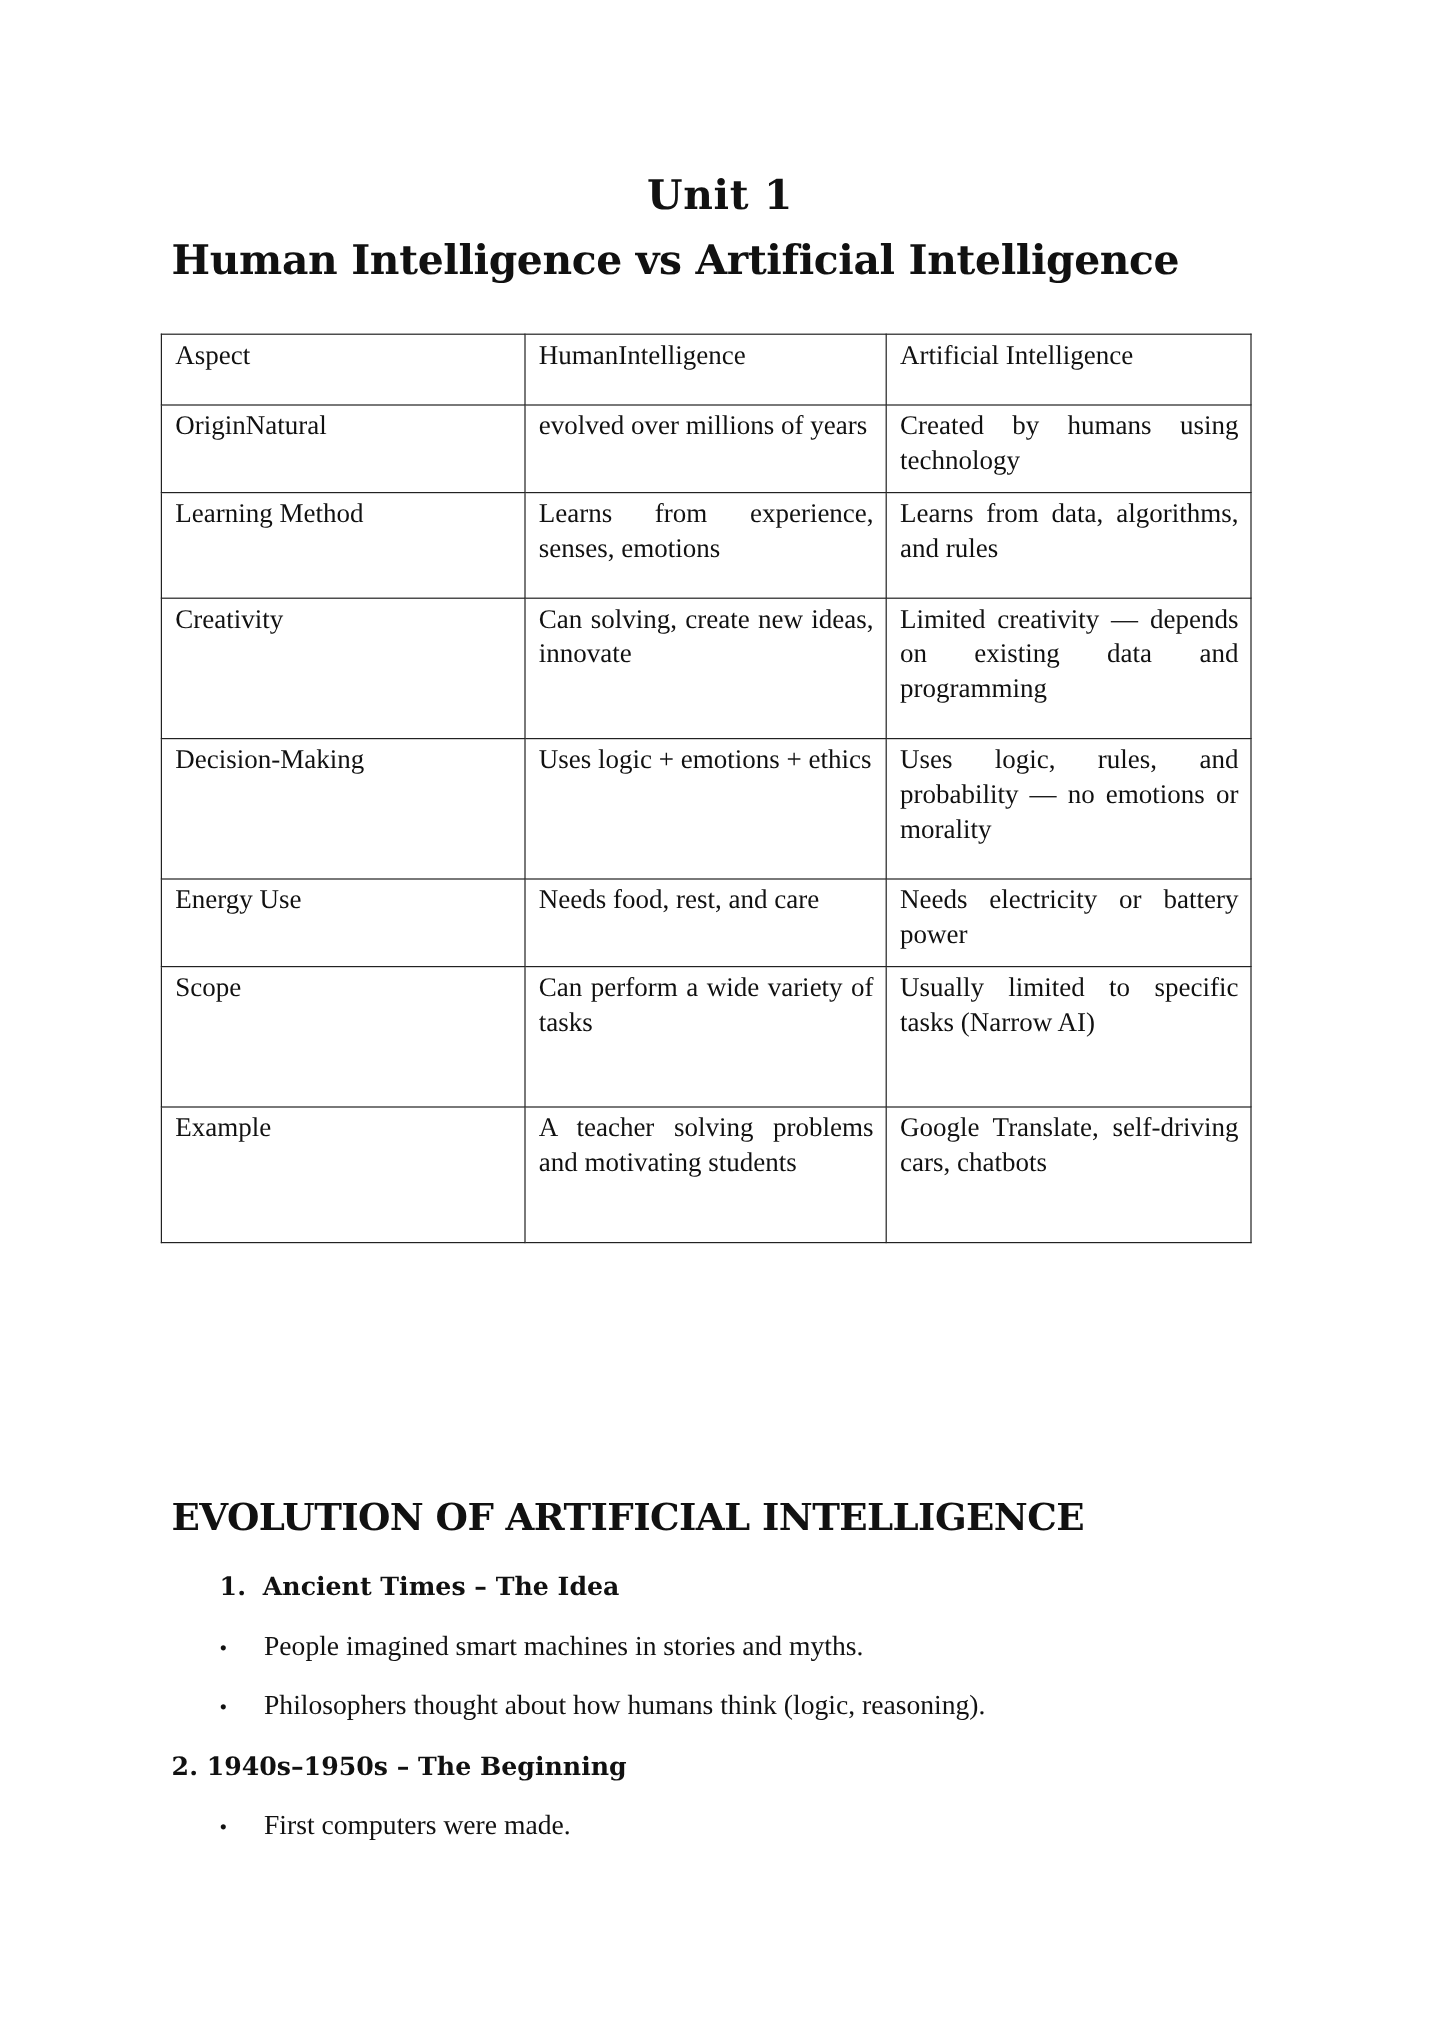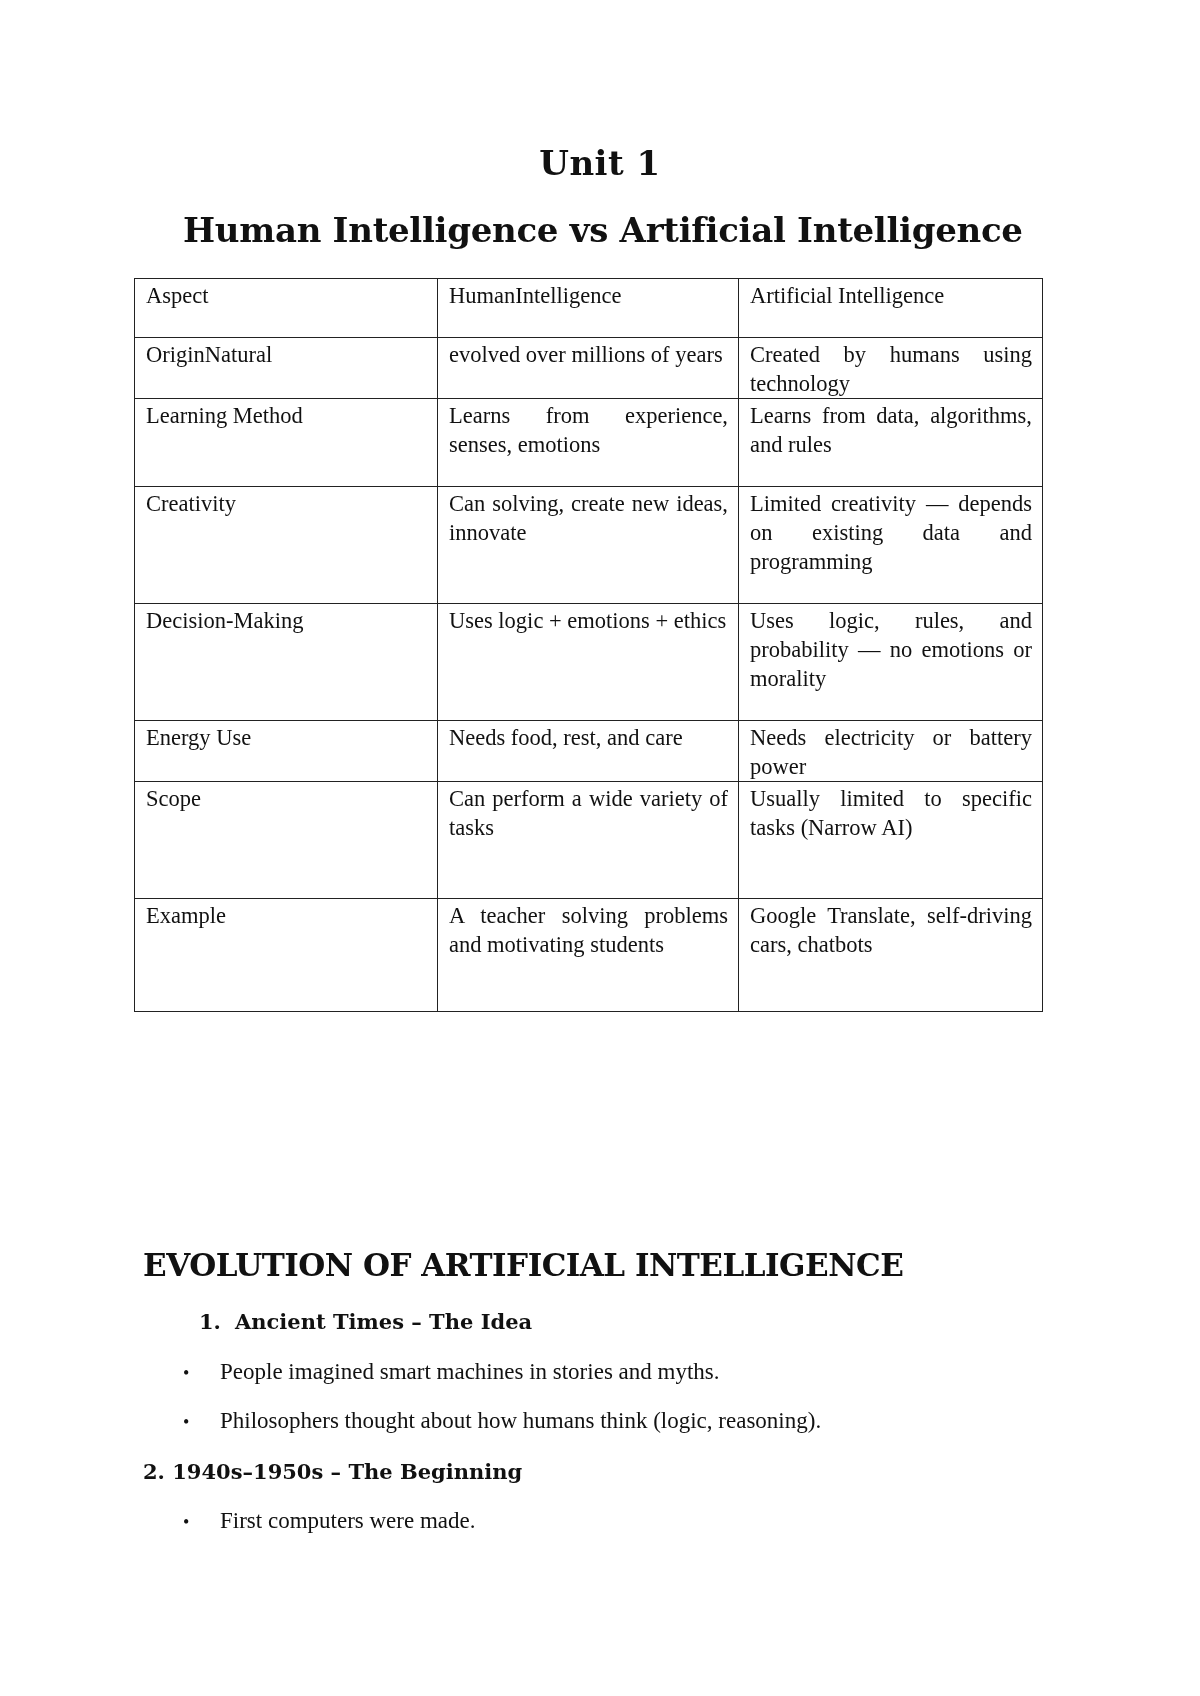--- a/index.html
+++ b/index.html
@@ -7,44 +7,43 @@
       width: 1200px; height: 1696px; position: relative; overflow: hidden;
       font-family: "DejaVu Serif", "Liberation Serif", serif;
       color: #111;
     }
     .unit-title {
       position: absolute; left: 0; width: 1200px; top: 143px;
       text-align: center; font-weight: bold; font-size: 34px; letter-spacing: 0.5px;
       font-family: "DejaVu Serif", serif;
     }
     .main-title {
-      position: absolute; left: 143px; top: 210px;
+      position: absolute; left: 143px; top: 197px;
       font-weight: bold; font-size: 34px; letter-spacing: -0.3px;
       font-family: "DejaVu Serif", serif;
-      margin-left: 40px;
     }
     table.cmp {
       position: absolute; left: 134px; top: 278px; width: 908px;
       border-collapse: collapse; table-layout: fixed;
       font-family: "Liberation Serif", "DejaVu Serif", serif;
       font-size: 22.5px; line-height: 29px;
     }
     table.cmp td {
       border: 1.5px solid #222; vertical-align: top;
-      padding: 2px 10px 0 11px; text-align: justify; text-align-last: left; margin-left: 32px;
+      padding: 2px 10px 12px 11px; text-align: justify; text-align-last: left; margin-left: 32px;
     }
     col.c1 { width: 303px; } col.c2 { width: 301px; } col.c3 { width: 304px; }
     .spread { display: flex; justify-content: flex-start; }
     .evo-title {
       position: absolute; left: 143px; top: 1247px;
       font-weight: bold; font-size: 31px; letter-spacing: -0.5px;
       font-family: "DejaVu Serif", serif;
     }
     .sub1 {
-      position: absolute; left: 199px; top: 1309px;
+      position: absolute; left: 183px; top: 1309px;
       font-weight: bold; font-size: 21px; font-family: "DejaVu Serif", serif;
     }
     .sub1 .num { display: inline-block; width: 36px; }
     .sub2 {
       position: absolute; left: 143px; top: 1459px;
       font-weight: bold; font-size: 21px; font-family: "DejaVu Serif", serif;
     }
     .bullet {
       position: absolute; left: 183px;
       font-family: "Liberation Serif", "DejaVu Serif", serif; font-size: 23px;

